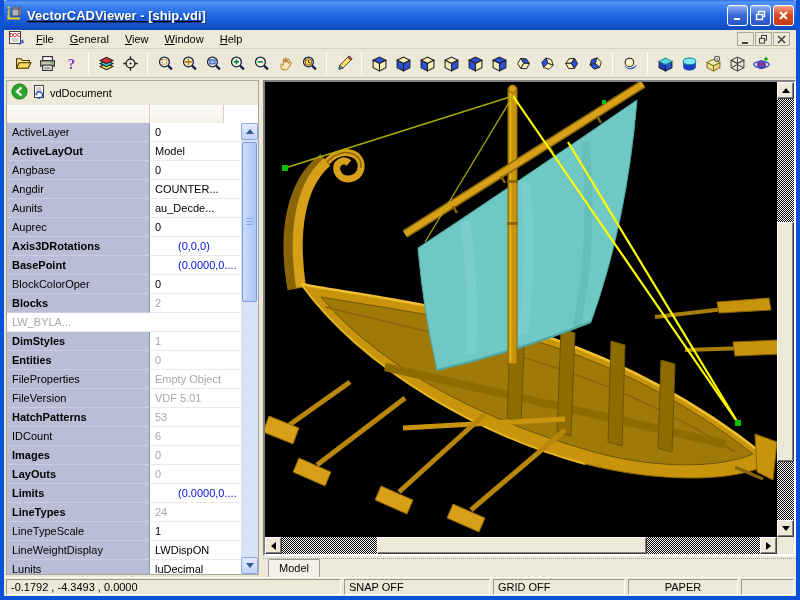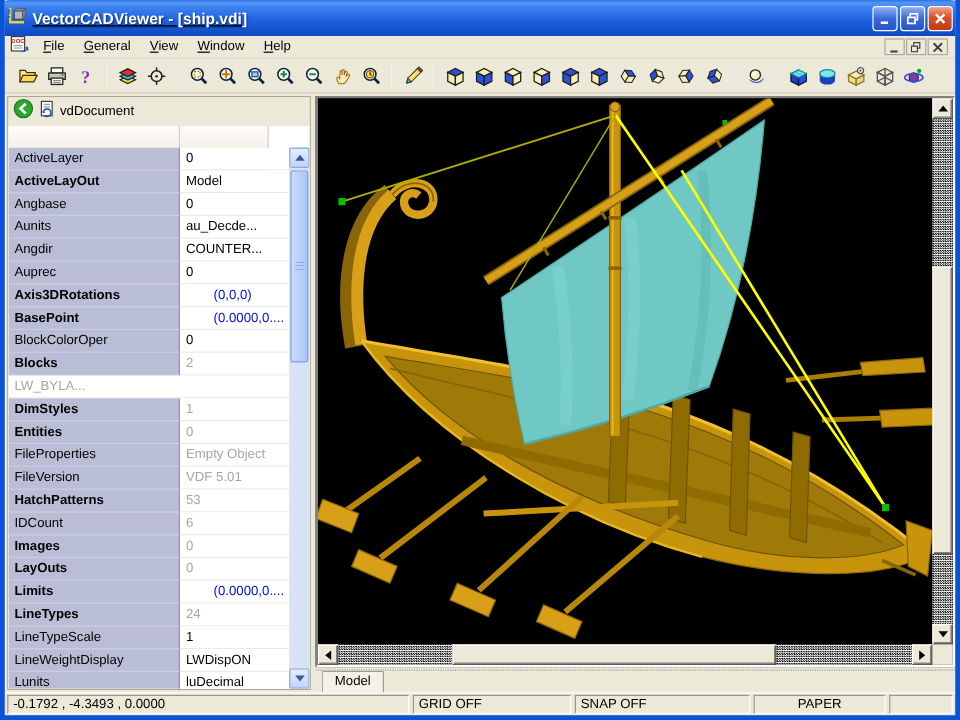--- a/index.html
+++ b/index.html
@@ -488,26 +488,26 @@
             </div>
             <div class="pg-row">
               <span class="pg-name bold">ActiveLayOut</span>
               <span class="pg-val v-black">Model</span>
             </div>
             <div class="pg-row">
               <span class="pg-name">Angbase</span>
               <span class="pg-val v-black">0</span>
             </div>
             <div class="pg-row">
+              <span class="pg-name">Angdir</span>
+              <span class="pg-val v-black">COUNTER...</span>
+            </div>
+            <div class="pg-row">
               <span class="pg-name">Aunits</span>
               <span class="pg-val v-black">au_Decde...</span>
-            </div>
-            <div class="pg-row">
-              <span class="pg-name">Angdir</span>
-              <span class="pg-val v-black">COUNTER...</span>
             </div>
             <div class="pg-row">
               <span class="pg-name">Auprec</span>
               <span class="pg-val v-black">0</span>
             </div>
             <div class="pg-row">
               <span class="pg-name bold">Axis3DRotations</span>
               <span class="pg-val v-blue">(0,0,0)</span>
             </div>
             <div class="pg-row">
@@ -708,18 +708,18 @@
       </div>
 
       <div class="tabbar">
         <span class="tab">Model</span>
       </div>
     </div>
   </div>
 
   <div class="statusbar">
     <span class="sb-panel sb-1">-0.1792 , -4.3493 , 0.0000</span>
+    <span class="sb-panel sb-2">SNAP OFF</span>
     <span class="sb-panel sb-3">GRID OFF</span>
-    <span class="sb-panel sb-2">SNAP OFF</span>
     <span class="sb-panel sb-4">PAPER</span>
     <span class="sb-panel sb-5"></span>
   </div>
 </div>
 
 </body></html>

